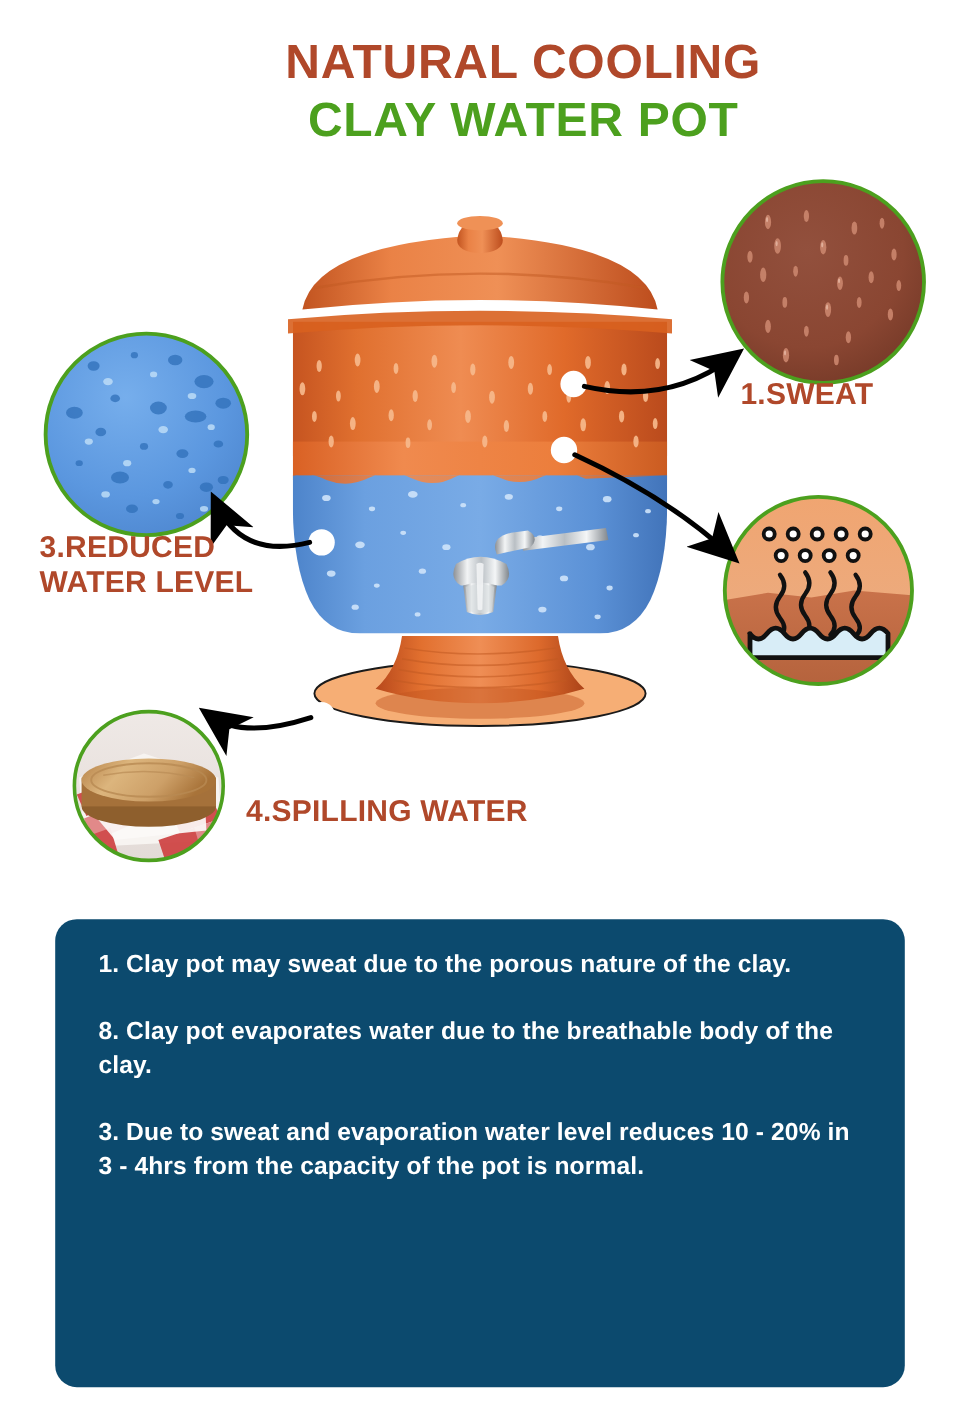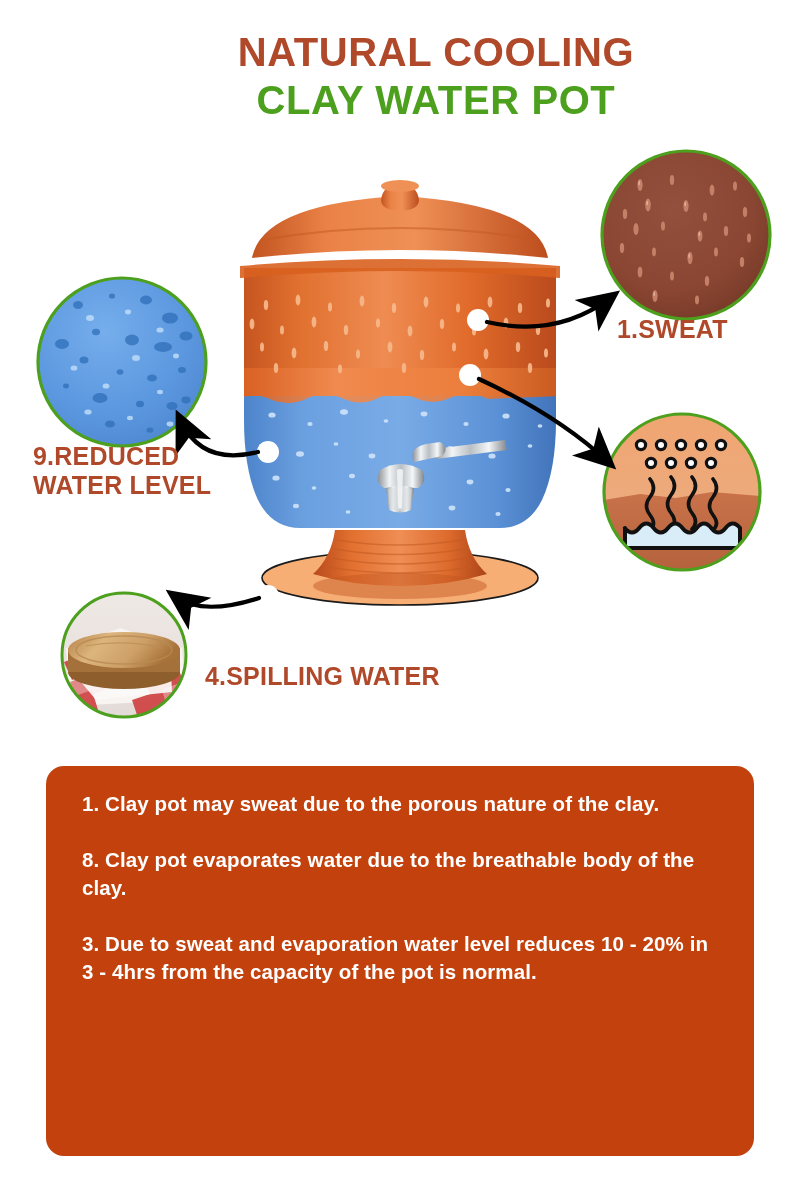--- a/index.html
+++ b/index.html
@@ -76,21 +76,21 @@
   #label-spilling   { left: 205px; top: 662px; }
 
   
   #notes-panel {
     position: absolute;
     left: 46px;
     top: 766px;
     width: 708px;
     height: 390px;
     box-sizing: border-box;
-    background: #c2410c;
+    background: #0c4a6e;
     border-radius: 18px;
     padding: 24px 36px 18px 36px;
   }
   .note-item {
     color: #ffffff;
     font-size: 20.5px;
     font-weight: bold;
     line-height: 28px;
     letter-spacing: 0.1px;
     margin: 0 0 28px 0;
@@ -464,21 +464,21 @@
 
     <g fill="none" stroke="#000000" stroke-width="4.2" stroke-linecap="round" marker-end="url(#arrowHead)">
       <path d="M487,322 q70,16 123,-24"></path>
       <path d="M479,379 q78,36 128,82"></path>
       <path d="M258,452 q-56,14 -77,-31"></path>
       <path d="M259,598 q-56,18 -83,-1"></path>
     </g>
   </svg>
 
   <div class="callout-label" id="label-sweat">1.SWEAT</div>
-  <div class="callout-label" id="label-reduced">9.REDUCED
+  <div class="callout-label" id="label-reduced">3.REDUCED
 WATER LEVEL</div>
   <div class="callout-label" id="label-spilling">4.SPILLING WATER</div>
 </div>
 
 <div id="notes-panel">
   <p class="note-item">1. Clay pot may sweat due to the porous nature of the clay.</p>
   <p class="note-item">8. Clay pot evaporates water due to the breathable body of the clay.</p>
   <p class="note-item">3. Due to sweat and evaporation water level reduces 10 - 20% in 3 - 4hrs from the capacity of the pot is normal.</p>
 </div>
 

